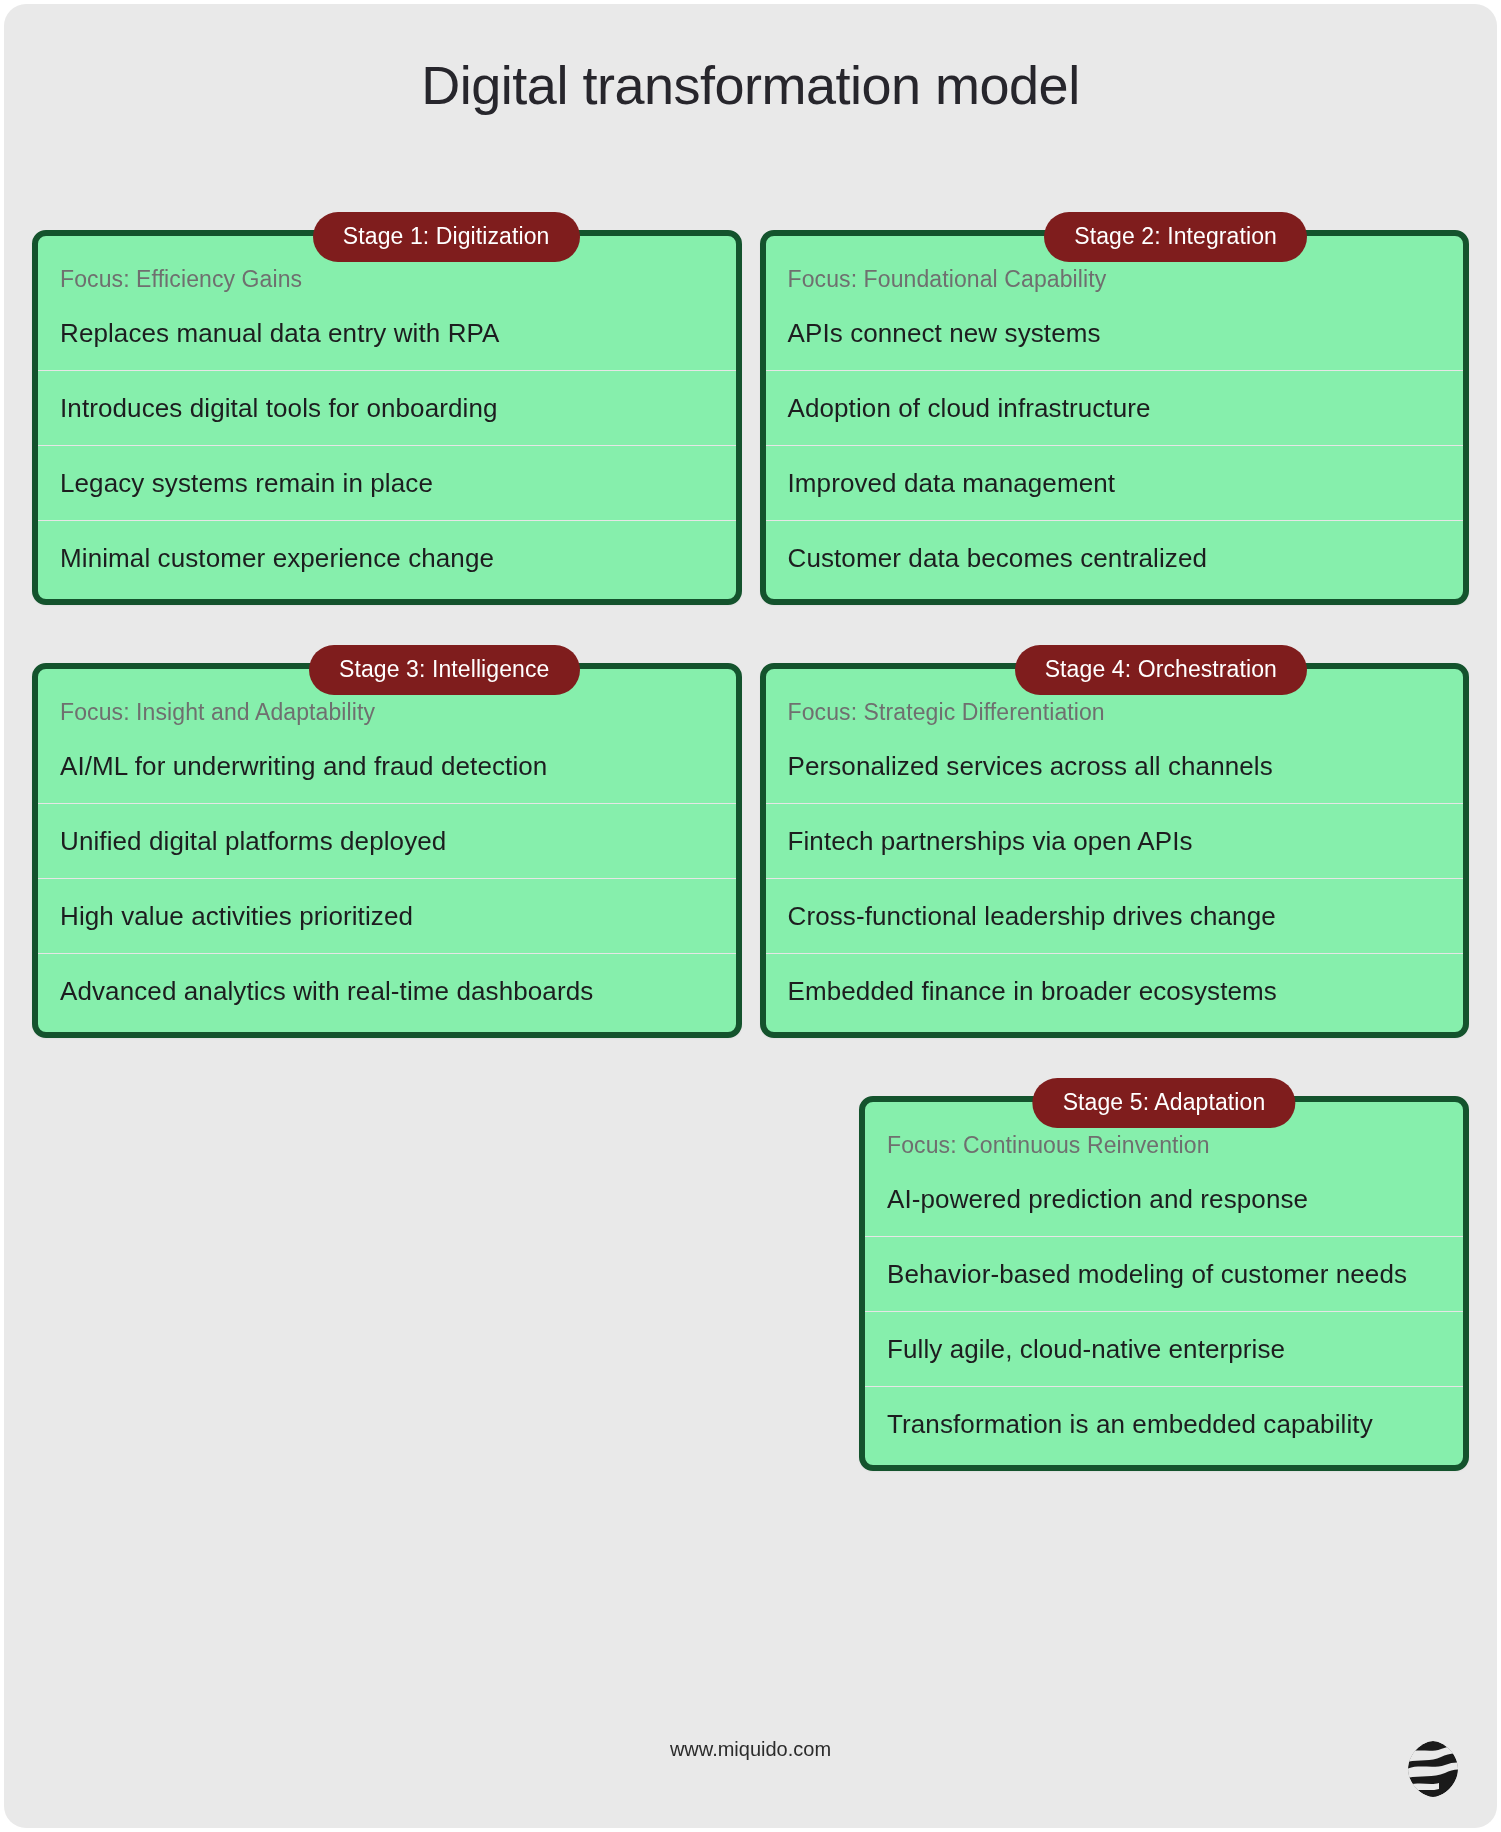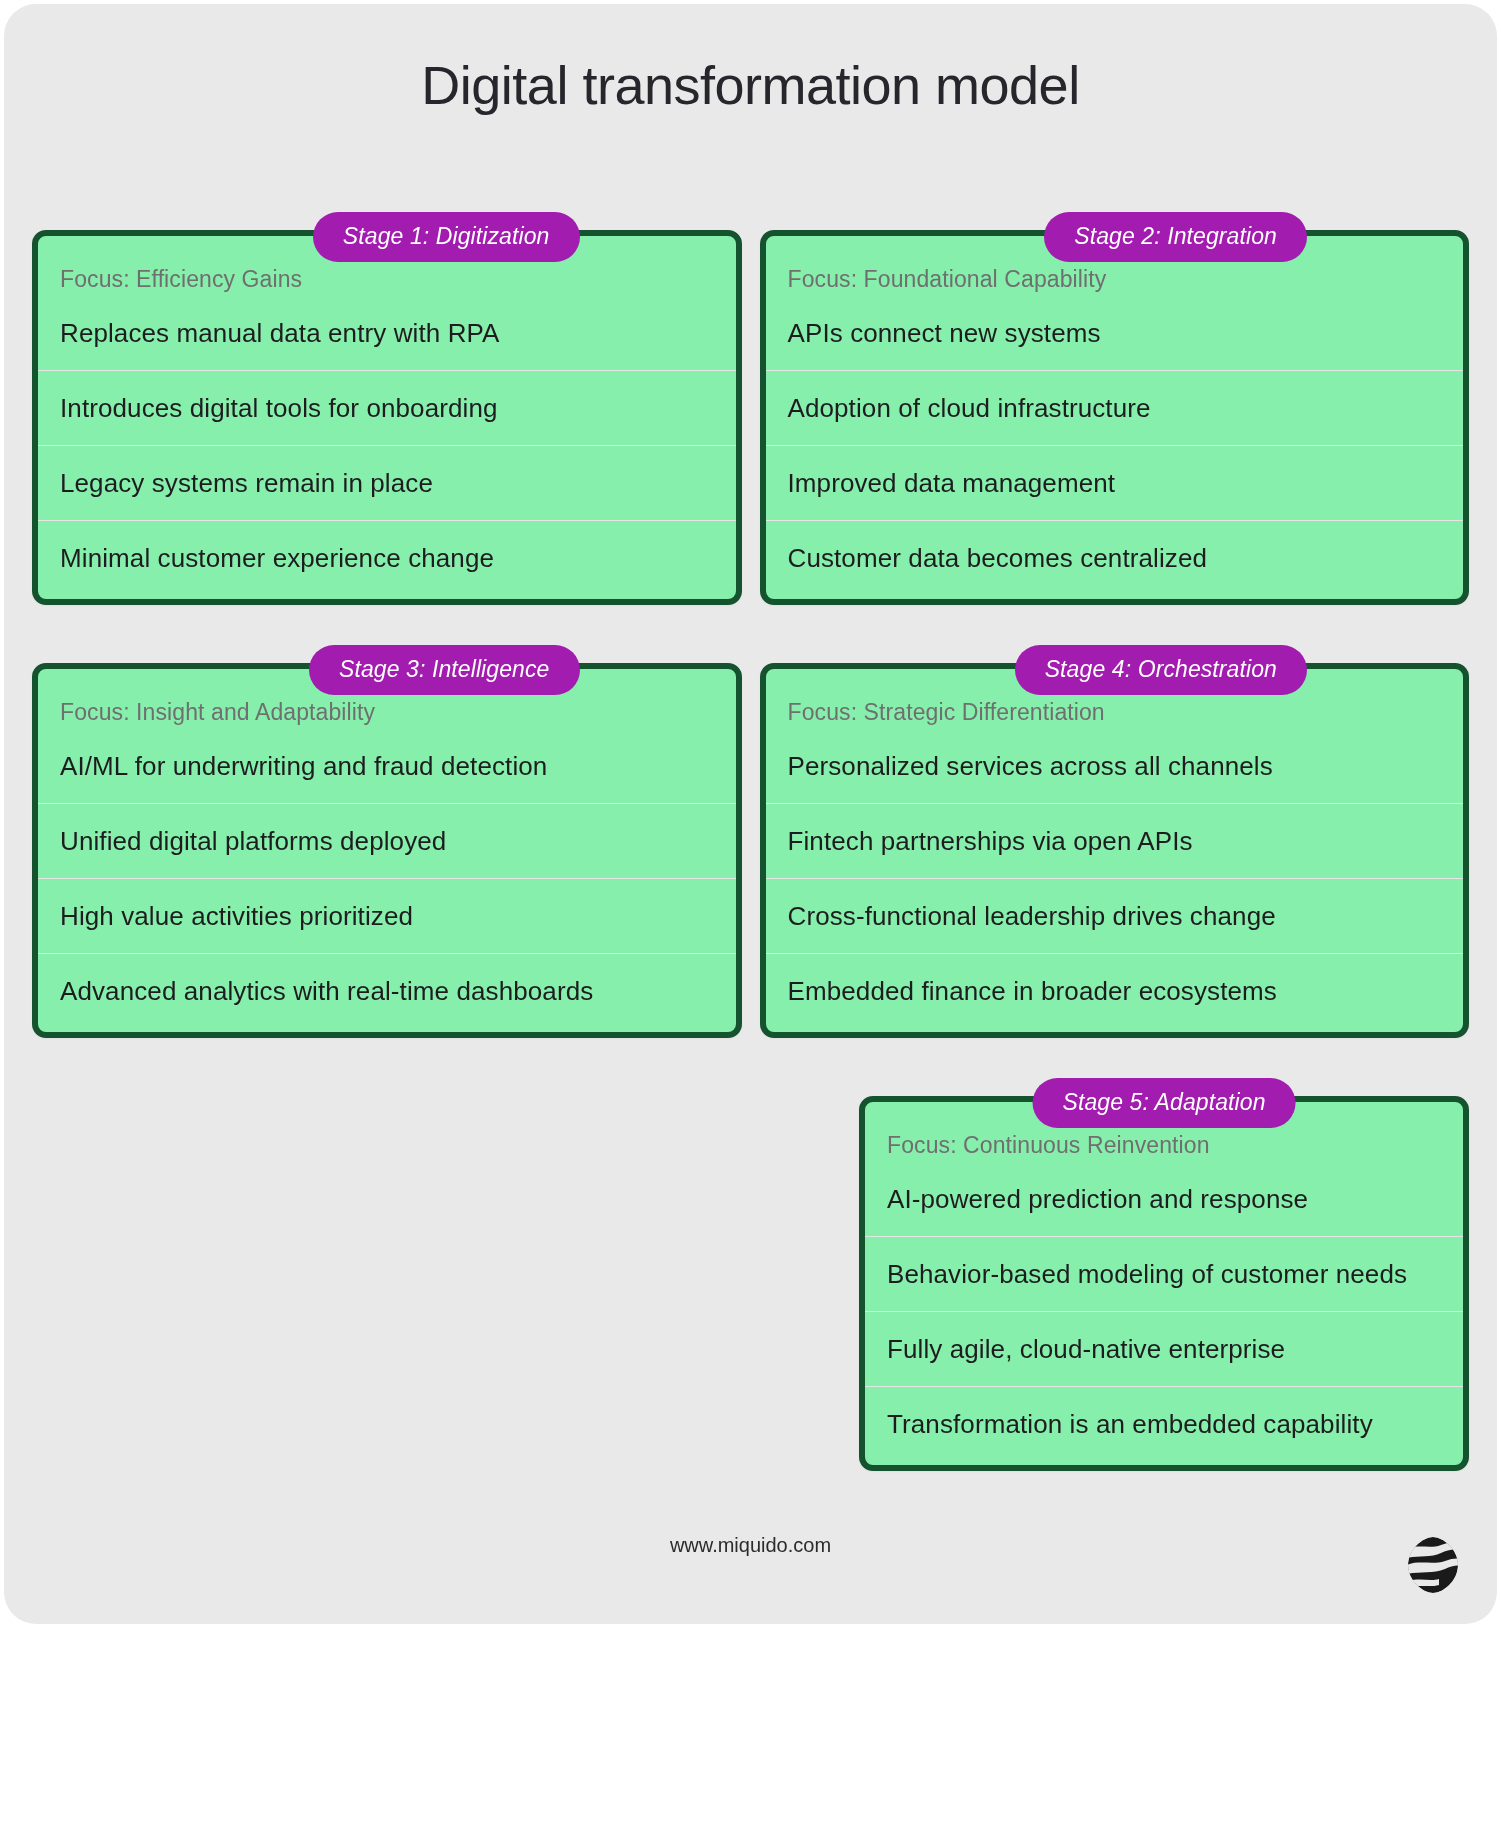--- a/index.html
+++ b/index.html
@@ -12,23 +12,23 @@
     height: 1832px;
     font-family: "Liberation Sans", sans-serif;
     -webkit-font-smoothing: antialiased;
   }
 
   .poster {
     position: absolute;
     left: 4px;
     top: 4px;
     width: 1493px;
-    height: 1620px;
+    height: 1824px;
     background: #e9e9e9;
-    border-radius: 32px;
+    border-radius: 22px;
     overflow: hidden;
   }
 
   .poster-title {
     position: absolute;
     left: 0;
     top: 46px;
     width: 100%;
     text-align: center;
     font-size: 54px;
@@ -65,29 +65,28 @@
   .stage.stage-wide {
     flex: 0 0 610px;
   }
 
   .badge {
     position: absolute;
     top: 12px;
     right: 0;
     transform: translateX(-18px);
     z-index: 5;
-    background: #a21caf;
+    background: #7f1d1d;
     color: #ffffff;
     border-radius: 999px;
     padding: 9px 30px 11px 30px;
     font-size: 23px;
     line-height: 30px;
     letter-spacing: 0.1px;
     white-space: nowrap;
-    font-style: italic;
   }
   .stage.stage-wide .badge {
     right: 50%;
     transform: translateX(50%);
   }
   .stage.stage-3 .badge,
   .stage.stage-1 .badge {
     right: 162px;
     transform: none;
   }

